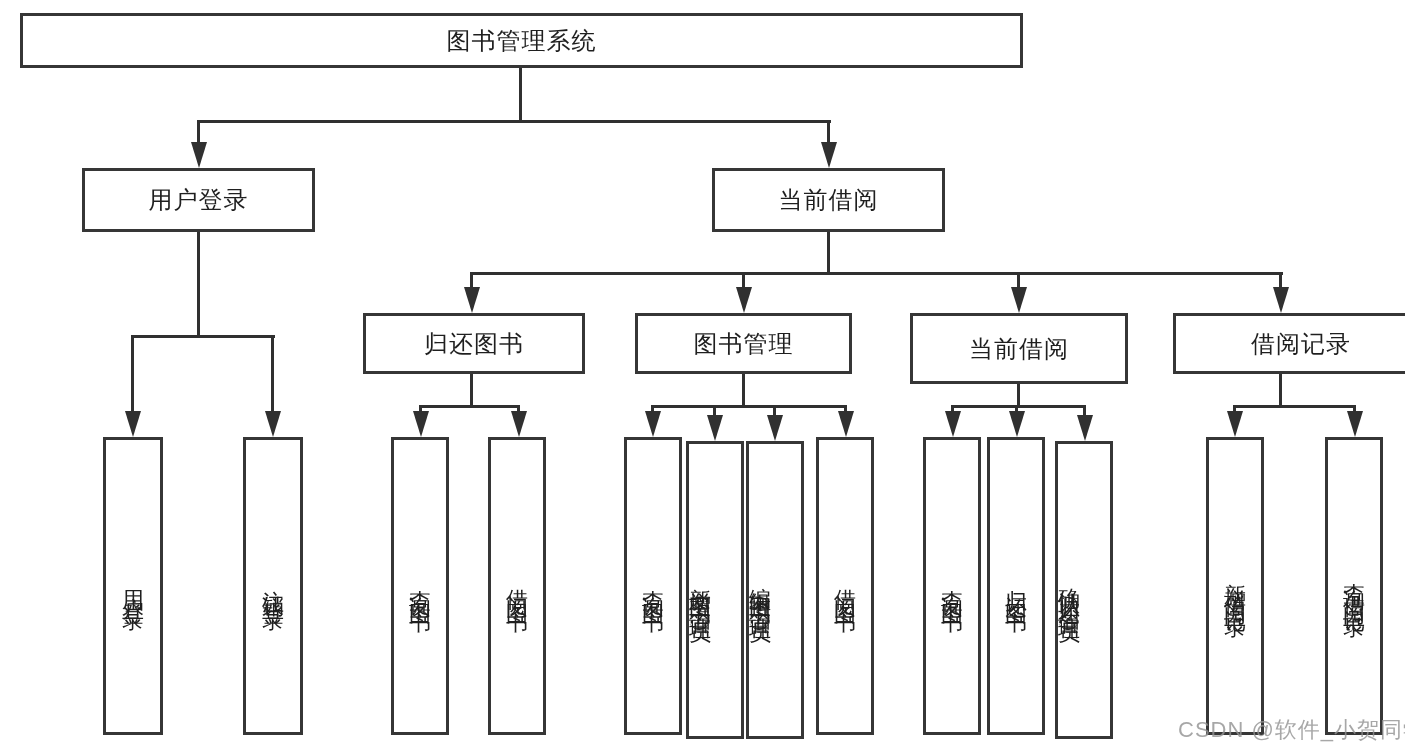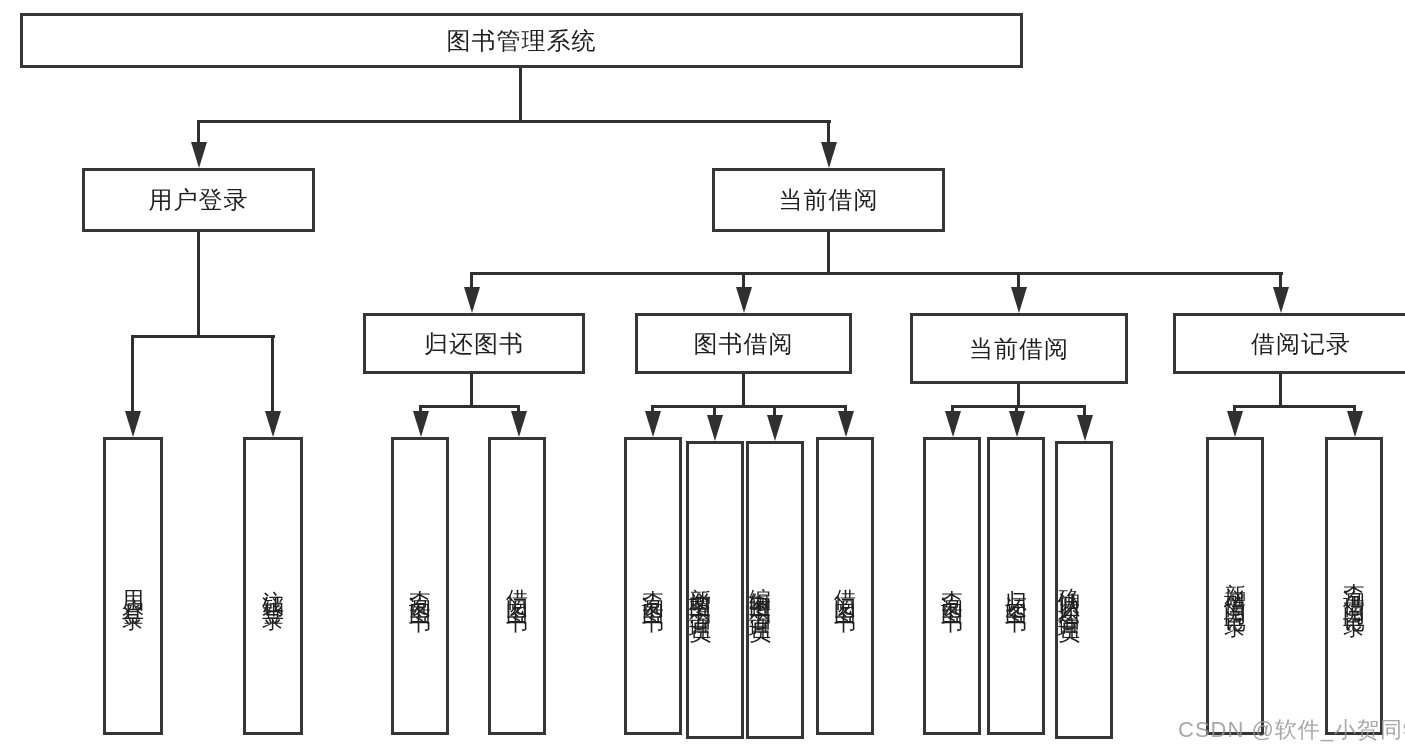--- a/index.html
+++ b/index.html
@@ -77,21 +77,21 @@
   <div class="arrow" style="left:736px;top:287px;"></div>
   <div class="vline" style="left:1017px;top:272px;height:17px;"></div>
   <div class="arrow" style="left:1011px;top:287px;"></div>
   <div class="vline" style="left:1279px;top:272px;height:17px;"></div>
   <div class="arrow" style="left:1273px;top:287px;"></div>
 
   <div class="box" style="left:363px;top:313px;width:222px;height:61px;">
     <span>归还图书</span>
   </div>
   <div class="box" style="left:635px;top:313px;width:217px;height:61px;">
-    <span>图书借阅</span>
+    <span>图书管理</span>
   </div>
   <div class="box" style="left:910px;top:313px;width:218px;height:71px;">
     <span>当前借阅</span>
   </div>
   <div class="box" style="left:1173px;top:313px;width:256px;height:61px;">
     <span>借阅记录</span>
   </div>
 
   <div class="vline" style="left:470px;top:374px;height:34px;"></div>
   <div class="hline" style="left:419px;top:405px;width:101px;"></div>

